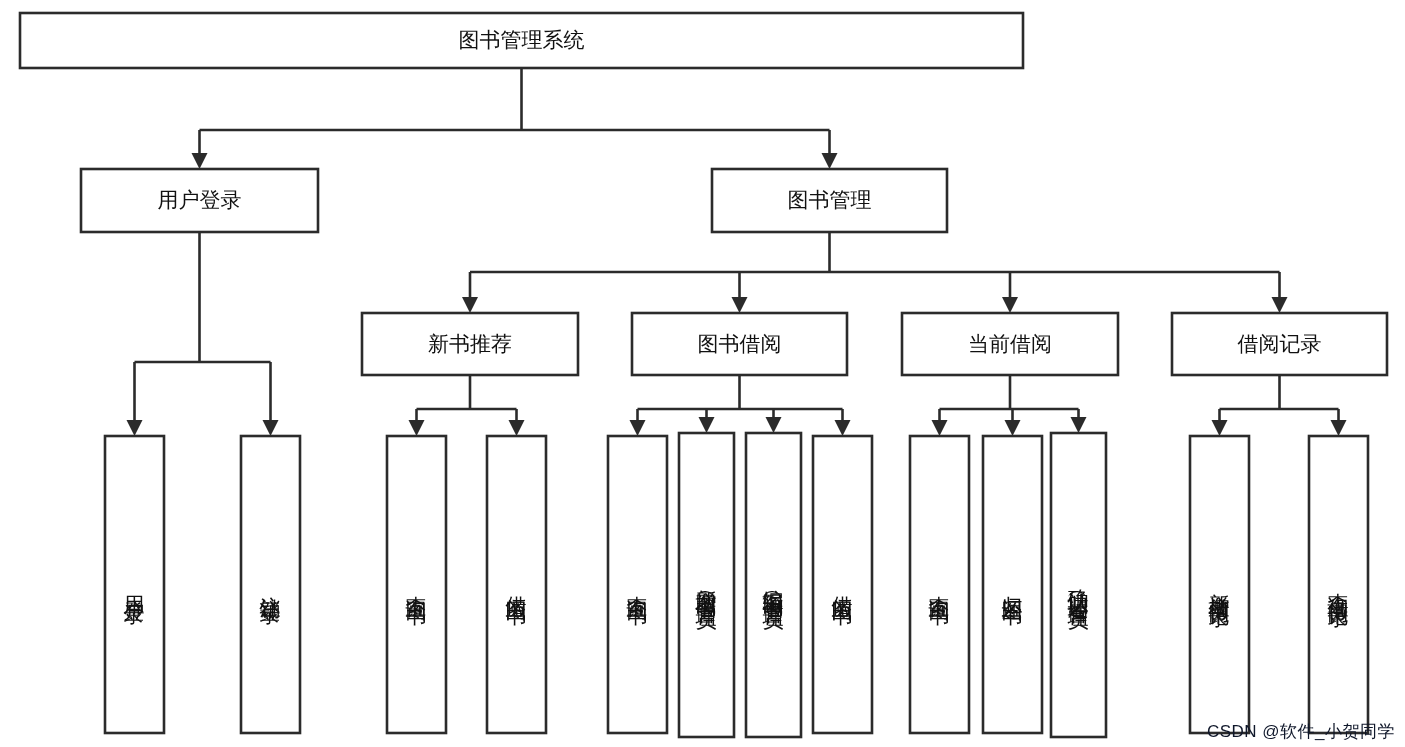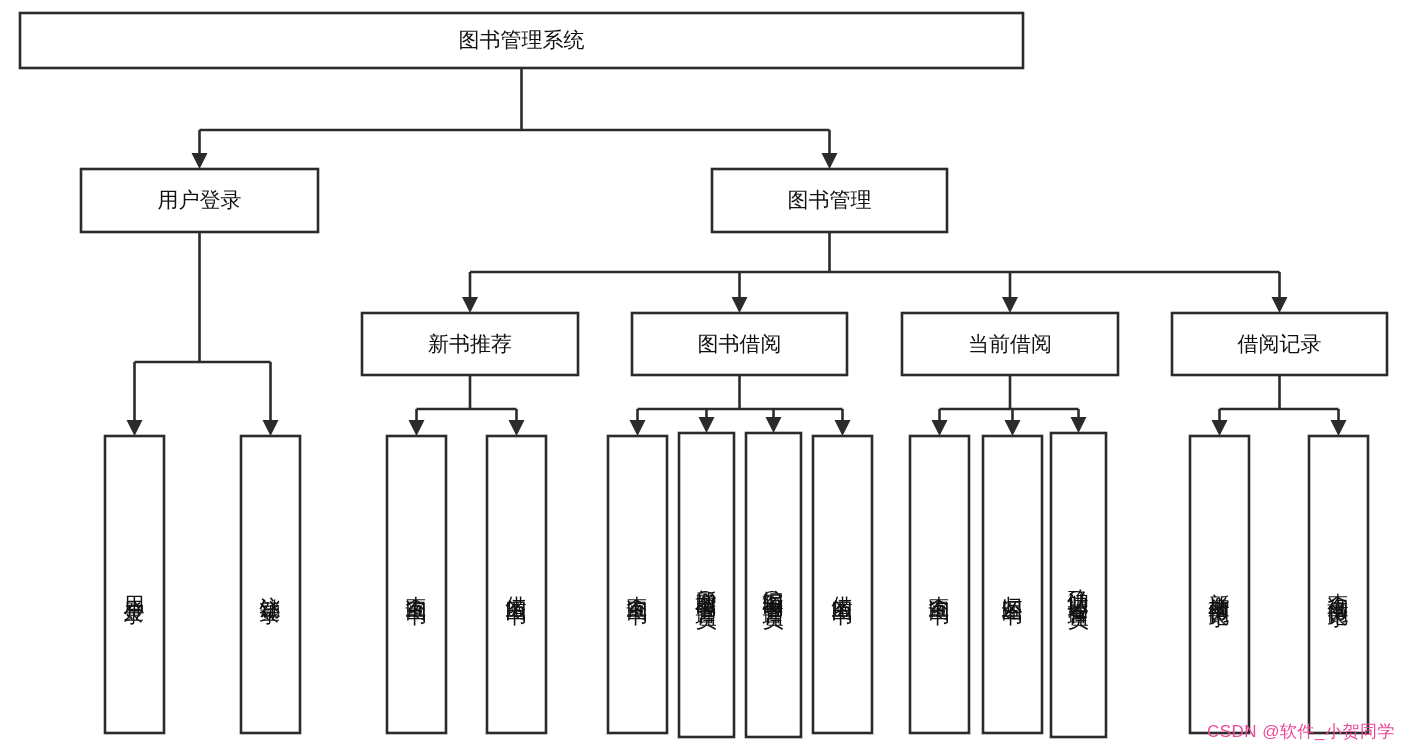--- a/index.html
+++ b/index.html
@@ -63,21 +63,21 @@
     align-items: center;
     justify-content: center;
     pointer-events: none;
   }
   .watermark {
     position: absolute;
     right: 10px;
     bottom: 4px;
     font-family: "Liberation Sans", "DejaVu Sans", sans-serif;
     font-size: 17px;
-    color: #ec4899;
+    color: #0f172a;
     white-space: nowrap;
     letter-spacing: 0.5px;
   }
 </style>
 </head>
 <body>
 
 <div id="diagram-root">
 
   <svg class="diagram-canvas" viewBox="0 0 1405 747" xmlns="http://www.w3.org/2000/svg">

